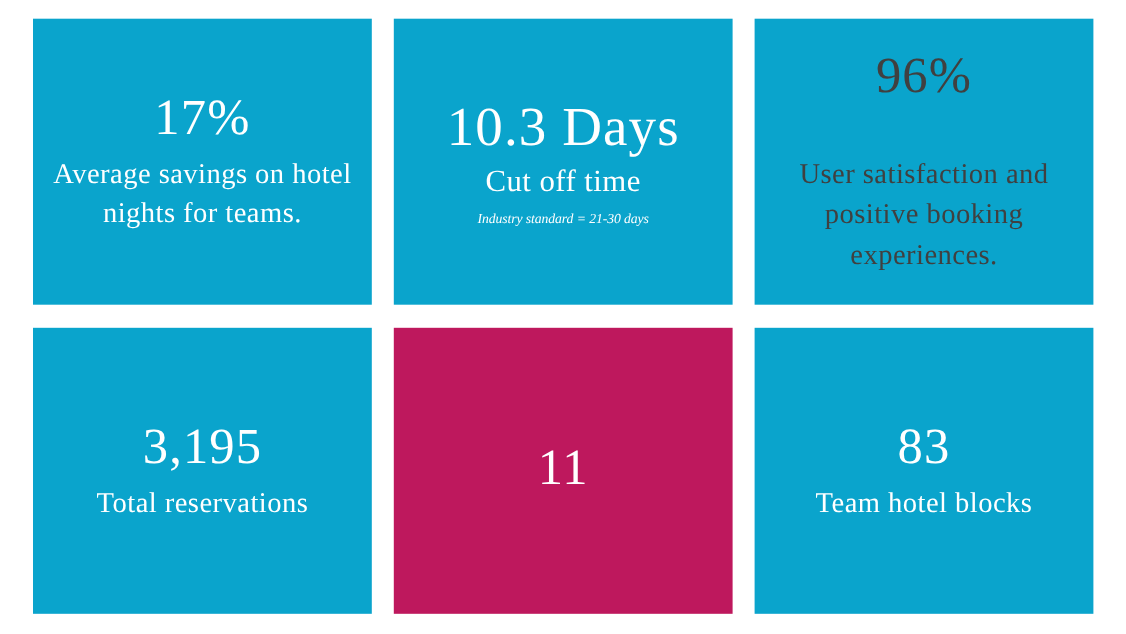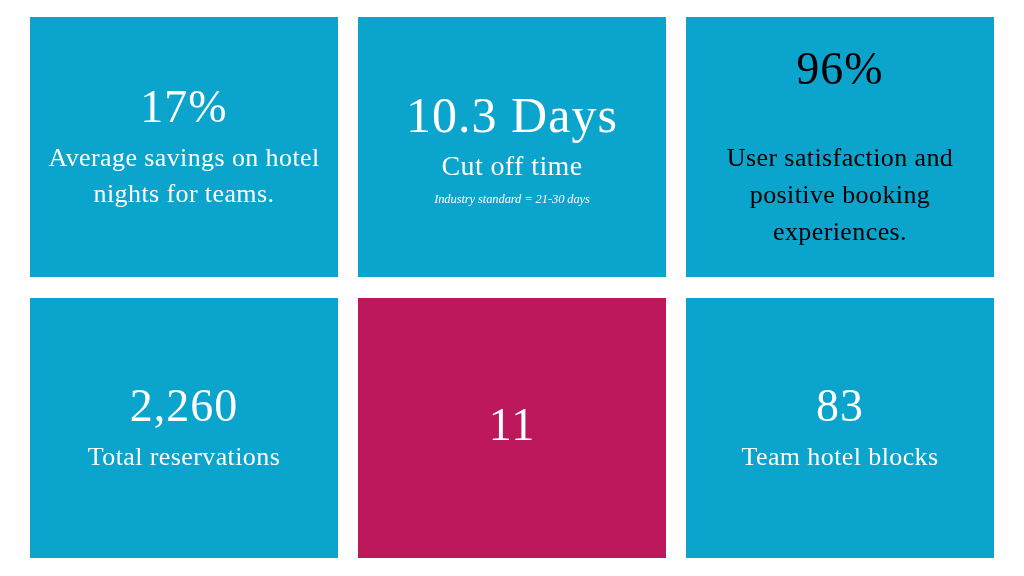--- a/index.html
+++ b/index.html
@@ -82,27 +82,27 @@
       <div class="stat">17%</div>
       <div class="label">Average savings on hotel nights for teams.</div>
     </div>
 
     <div class="card" style="background-color: rgb(10, 164, 204); color: rgb(255, 255, 255);">
       <div class="stat stat-lg">10.3 Days</div>
       <div class="label label-md">Cut off time</div>
       <div class="note">Industry standard = 21-30 days</div>
     </div>
 
-    <div class="card" style="background-color: rgb(10, 164, 204); color: #000000; gap: 38px;">
+    <div class="card" style="background-color: rgb(10, 164, 204); color: #404040; gap: 38px;">
       <div class="stat">96%</div>
       <div class="label">User satisfaction and positive booking experiences.</div>
     </div>
 
     <div class="card" style="background-color: rgb(10, 164, 204); color: rgb(255, 255, 255);">
-      <div class="stat">2,260</div>
+      <div class="stat">3,195</div>
       <div class="label">Total reservations</div>
     </div>
 
     <div class="card" style="background-color: #be185d; color: rgb(255, 255, 255);">
       <div class="stat">11</div>
     </div>
 
     <div class="card" style="background-color: rgb(10, 164, 204); color: rgb(255, 255, 255);">
       <div class="stat">83</div>
       <div class="label">Team hotel blocks</div>

